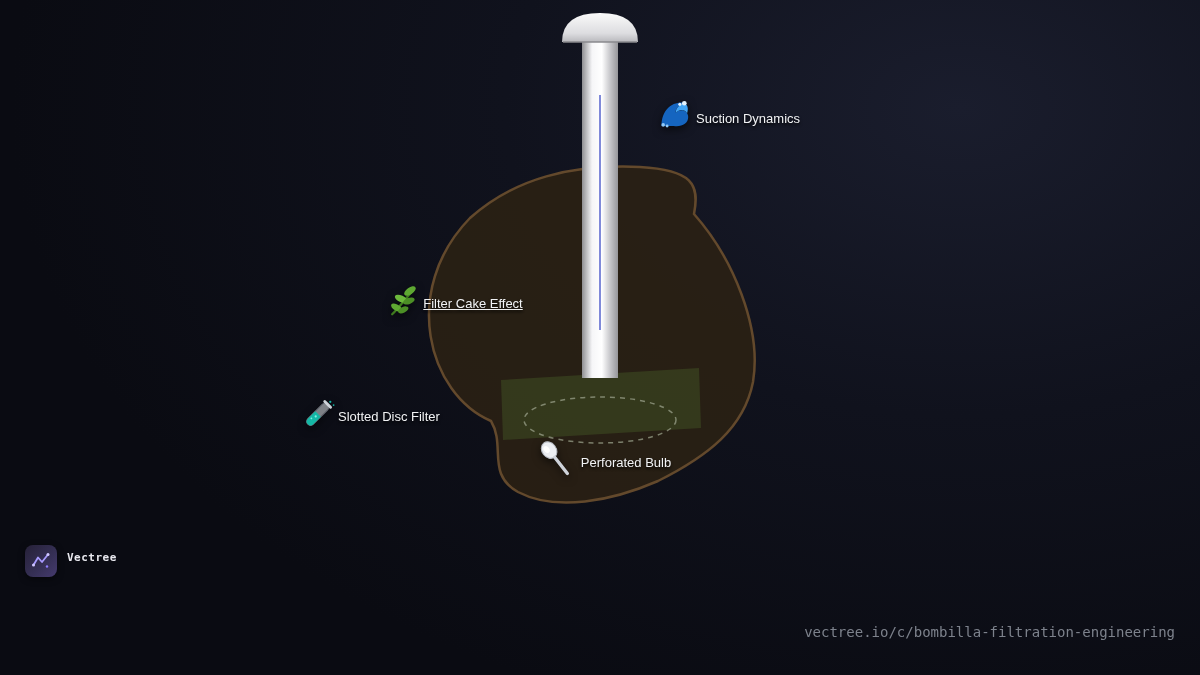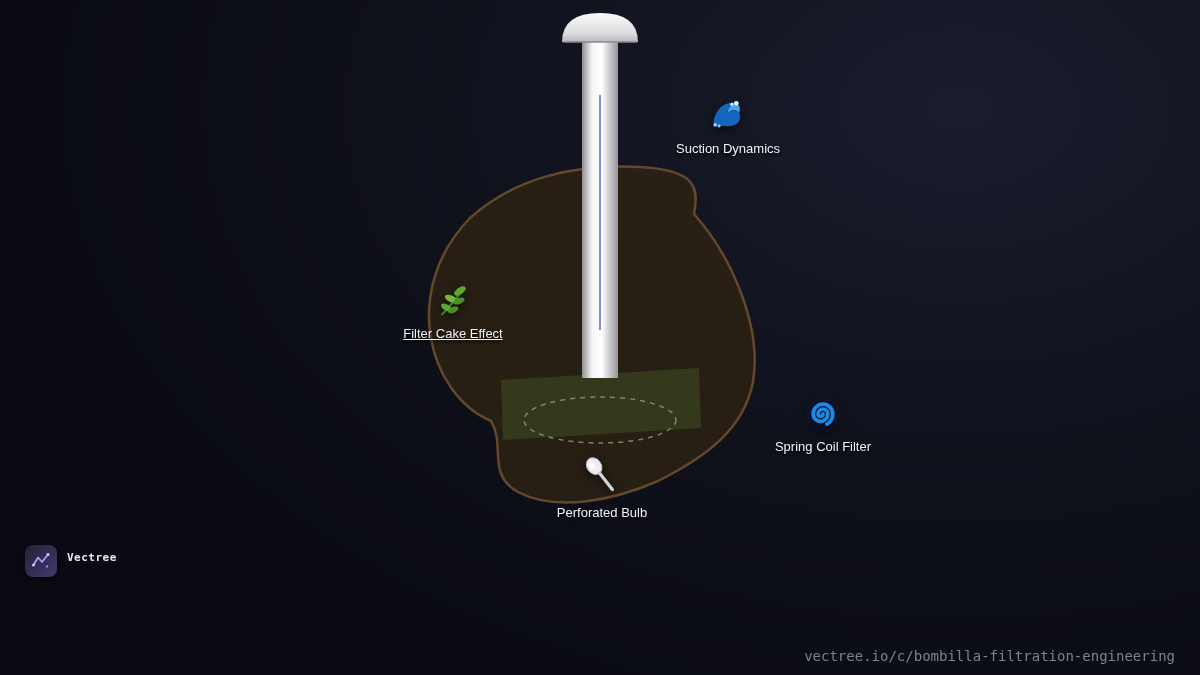--- a/index.html
+++ b/index.html
@@ -10,35 +10,35 @@
     background:
       radial-gradient(950px 640px at 80% 16%, #1a1d2d 0%, #10121d 48%, #0a0b12 100%);
     color:#eee;
   }
   .stage { position:absolute; inset:0; }
   svg.scene { position:absolute; left:0; top:0; }
 
   
   .callout {
     position:absolute;
-    display:flex; flex-direction:column; align-items:center;
+    display:flex; flex-direction:row; align-items:center;
     transform:translateX(-50%);
     cursor:default;
   }
   .callout .emoji { line-height:0; filter: drop-shadow(0 3px 4px rgba(0,0,0,.6)); }
   .callout .txt {
     margin-top:5px; font-size:13px; color:#f2f3f5;
     text-shadow:0 2px 3px rgba(0,0,0,.85);
     white-space:nowrap;
   }
   .co-suction { left:728px; top:96px; }
   .co-cake    { left:453px; top:281px;text-decoration:underline; }
   .co-slotted { left:369px; top:394px; }
   .co-spring  { left:823px; top:394px; }
-  .co-bulb    { left:602px; top:452px; }
+  .co-bulb    { left:602px; top:436px; }
 
   
   .logo {
     position:absolute; left:25px; top:545px; width:32px; height:32px;
     border-radius:8px;
     background:linear-gradient(135deg,#262138 0%, #363056 60%, #453a6e 100%);
     box-shadow:0 2px 6px rgba(0,0,0,.5);
     display:flex; align-items:center; justify-content:center;
   }
   .brand {
@@ -48,21 +48,21 @@
   }
   .title {
     position:absolute; left:25px; top:582px;
     font-family:"DejaVu Sans Mono", monospace;
     font-weight:bold; font-size:34px; line-height:33px; color:#f7f7f9;
     letter-spacing:-0.5px;
   }
   .url {
     position:absolute; right:25px; top:624px;
     font-family:"DejaVu Sans Mono", monospace;
-    font-size:14px; color:#7d828c;margin-top:24px;
+    font-size:14px; color:#7d828c;
   }
 </style>
 </head>
 <body>
 
 <div class="stage">
 
   <svg class="scene" width="1200" height="675" viewBox="0 0 1200 675">
     <defs>
       <linearGradient id="tubeGrad" x1="0" y1="0" x2="1" y2="0">
@@ -121,30 +121,37 @@
         <ellipse cx="24" cy="9" rx="6" ry="3" fill="#5ea832" transform="rotate(-35 24 9)"></ellipse>
         <ellipse cx="16" cy="16" rx="6" ry="3" fill="#6cb93c" transform="rotate(25 16 16)"></ellipse>
         <ellipse cx="23" cy="18" rx="5.5" ry="2.8" fill="#4c8f26" transform="rotate(-20 23 18)"></ellipse>
         <ellipse cx="12" cy="24" rx="5.5" ry="2.8" fill="#5ea832" transform="rotate(30 12 24)"></ellipse>
         <ellipse cx="18" cy="26" rx="5" ry="2.6" fill="#4c8f26" transform="rotate(-25 18 26)"></ellipse>
       </svg>
     </span>
     <span class="txt">Filter Cake Effect</span>
   </div>
 
-
-  <div class="callout co-spring">
+  <div class="callout co-slotted">
     <span class="emoji">
       <svg width="40" height="40" viewBox="0 0 36 36">
-        <circle cx="18" cy="18" r="15.5" fill="#0d1b3d" opacity="0.35"></circle>
-        <path d="M18 18 a2.2 2.2 0 1 1 -4.4 0 a4.4 4.4 0 1 1 8.8 0 a6.6 6.6 0 1 1 -13.2 0 a8.8 8.8 0 1 1 17.6 0 a10.5 10.5 0 0 1 -5.2 9.1" fill="none" stroke="#1e88e5" stroke-width="3.4" stroke-linecap="round"></path>
+        <g transform="rotate(45 18 18)">
+          <rect x="14.5" y="6" width="7" height="25" rx="3.5" fill="#dfe3e8" opacity="0.55" stroke="#aeb6bf" stroke-width="1"></rect>
+          <path d="M14.5 18 h7 v9.5 a3.5 3.5 0 0 1 -7 0 Z" fill="#14b8a6"></path>
+          <rect x="13" y="4.5" width="10" height="2.6" rx="1.3" fill="#cfd4da"></rect>
+          <circle cx="18" cy="21" r="1" fill="#7ef0e2"></circle>
+          <circle cx="16.5" cy="25" r="0.8" fill="#7ef0e2"></circle>
+        </g>
+        <circle cx="29" cy="7" r="1" fill="#14b8a6"></circle>
+        <circle cx="32" cy="10" r="0.8" fill="#14b8a6"></circle>
       </svg>
     </span>
-    <span class="txt">Spring Coil Filter</span>
+    <span class="txt">Slotted Disc Filter</span>
   </div>
+
 
   <div class="callout co-bulb">
     <span class="emoji">
       <svg width="48" height="48" viewBox="0 0 46 46">
         <g transform="rotate(-38 23 23)">
           <ellipse cx="23" cy="11" rx="6.8" ry="8.5" fill="#eceef2" stroke="#b6bac2" stroke-width="1"></ellipse>
           <ellipse cx="21.5" cy="9" rx="2.6" ry="3.6" fill="#ffffff"></ellipse>
           <rect x="21.4" y="18" width="3.2" height="23" rx="1.6" fill="#ced2d9"></rect>
         </g>
       </svg>

